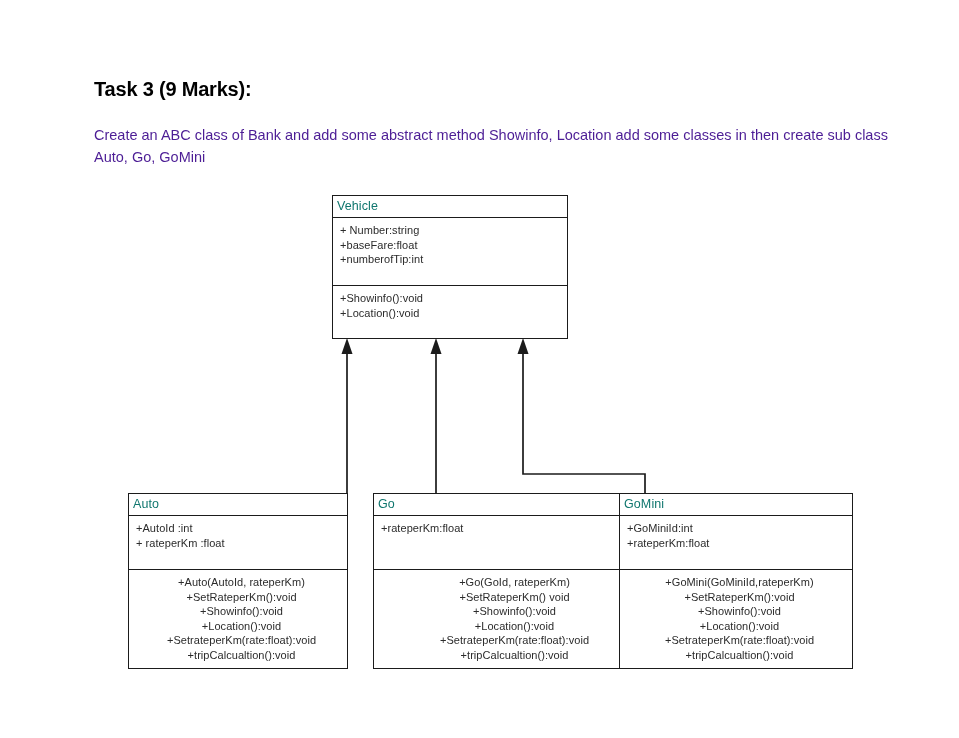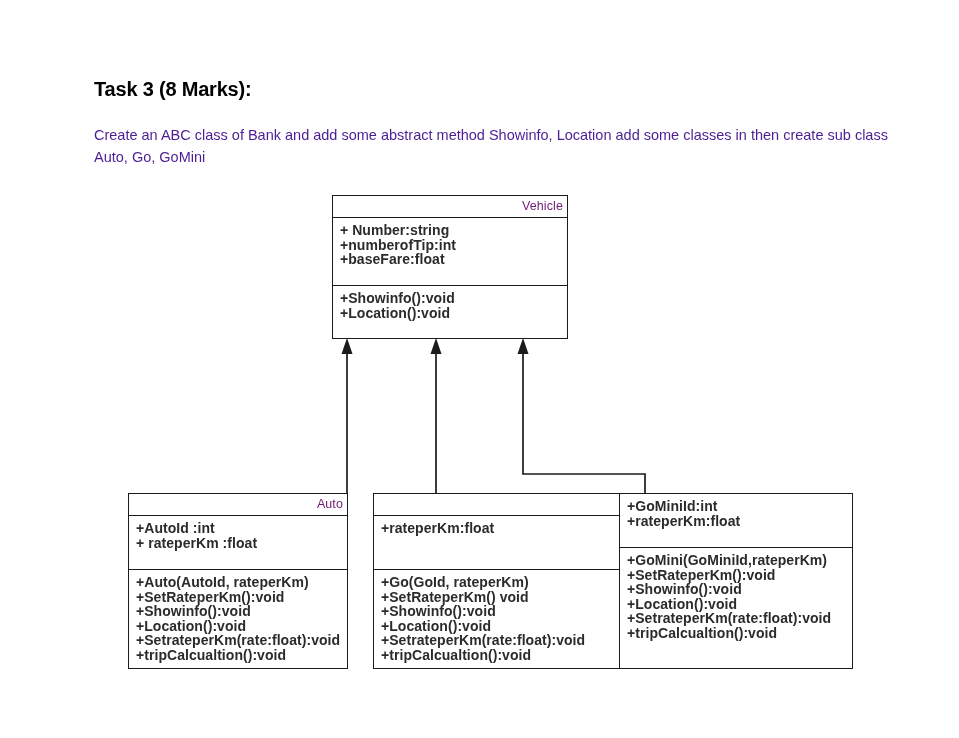--- a/index.html
+++ b/index.html
@@ -59,63 +59,62 @@
   .uml-class {
     position: absolute;
     box-sizing: border-box;
     border: 1.6px solid #1b1b1b;
     background: #ffffff;
     display: flex;
     flex-direction: column;
   }
   .uml-name {
     box-sizing: border-box;
-    text-align: right;
+    text-align: left;
     font-size: 12.5px;
-    color: #701a75;
+    color: #0f766e;
     padding: 3px 4px 4px 4px;
     border-bottom: 1.6px solid #1b1b1b;
     background: #ffffff;
     letter-spacing: 0.1px;
   }
   .uml-compartment {
     box-sizing: border-box;
     padding: 5px 0 5px 7px;
     background: #ffffff;
   }
   .uml-attrs {
     border-bottom: 1.6px solid #1b1b1b;
   }
   .uml-line {
-    font-size: 14px;
+    font-size: 11px;
     line-height: 14.6px;
     color: #2b2b2b;
     white-space: pre;
     letter-spacing: 0.05px;
-    font-weight: bold;
   }
 
   
   #class-vehicle { left: 332px; top: 195px; width: 236px; height: 144px; }
   #class-vehicle .uml-attrs { height: 69px; }
   #class-vehicle .uml-ops { height: 52px; }
 
   
   .subclass { top: 493px; height: 176px; }
   .subclass .uml-attrs { height: 54px; }
-  .subclass .uml-ops { height: 98px; }
+  .subclass .uml-ops { height: 98px; text-align: center; }
 
   #class-auto   { left: 128px; width: 220px; }
   #class-go     { left: 373px; width: 276px; }
   #class-gomini { left: 619px; width: 234px; }
 </style>
 </head>
 <body>
 
-<div id="doc-heading">Task 3 (8 Marks):</div>
+<div id="doc-heading">Task 3 (9 Marks):</div>
 
 <div id="doc-paragraph">Create an ABC class of Bank and add some abstract method Showinfo, Location add some classes in then create sub class Auto, Go, GoMini</div>
 
 <div id="diagram">
 
   <svg id="connector-layer" viewBox="0 0 959 738" width="959" height="738">
     <g stroke="#1b1b1b" stroke-width="1.7" fill="none">
 
       <path d="M347,493 L347,352"></path>
 
@@ -127,22 +126,22 @@
       <polygon points="347,338 341.5,354 352.5,354"></polygon>
       <polygon points="436,338 430.5,354 441.5,354"></polygon>
       <polygon points="523,338 517.5,354 528.5,354"></polygon>
     </g>
   </svg>
 
   <div class="uml-class" id="class-vehicle">
     <div class="uml-name">Vehicle</div>
     <div class="uml-compartment uml-attrs">
       <div class="uml-line">+ Number:string</div>
+      <div class="uml-line">+baseFare:float</div>
       <div class="uml-line">+numberofTip:int</div>
-      <div class="uml-line">+baseFare:float</div>
     </div>
     <div class="uml-compartment uml-ops">
       <div class="uml-line">+Showinfo():void</div>
       <div class="uml-line">+Location():void</div>
     </div>
   </div>
 
   <div class="uml-class subclass" id="class-auto">
     <div class="uml-name">Auto</div>
     <div class="uml-compartment uml-attrs">
@@ -168,20 +167,21 @@
       <div class="uml-line">+Go(GoId, rateperKm)</div>
       <div class="uml-line">+SetRateperKm() void</div>
       <div class="uml-line">+Showinfo():void</div>
       <div class="uml-line">+Location():void</div>
       <div class="uml-line">+SetrateperKm(rate:float):void</div>
       <div class="uml-line">+tripCalcualtion():void</div>
     </div>
   </div>
 
   <div class="uml-class subclass" id="class-gomini">
+    <div class="uml-name">GoMini</div>
     <div class="uml-compartment uml-attrs">
       <div class="uml-line">+GoMiniId:int</div>
       <div class="uml-line">+rateperKm:float</div>
     </div>
     <div class="uml-compartment uml-ops">
       <div class="uml-line">+GoMini(GoMiniId,rateperKm)</div>
       <div class="uml-line">+SetRateperKm():void</div>
       <div class="uml-line">+Showinfo():void</div>
       <div class="uml-line">+Location():void</div>
       <div class="uml-line">+SetrateperKm(rate:float):void</div>

